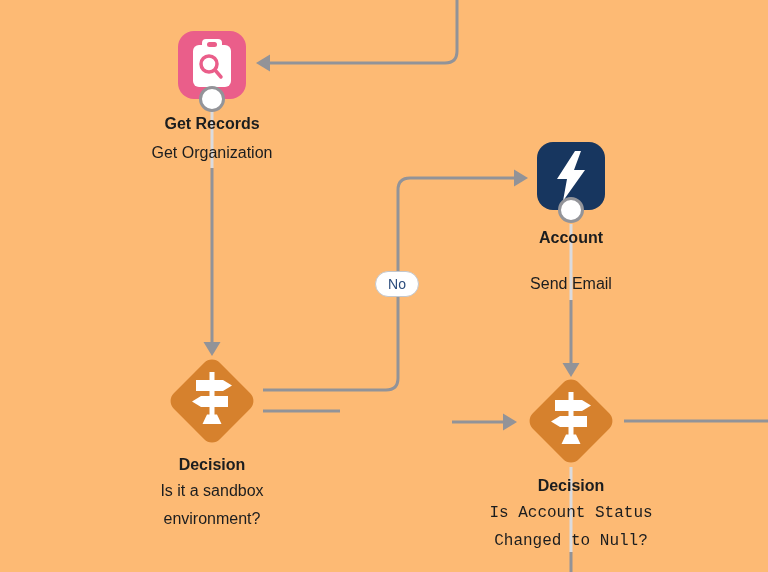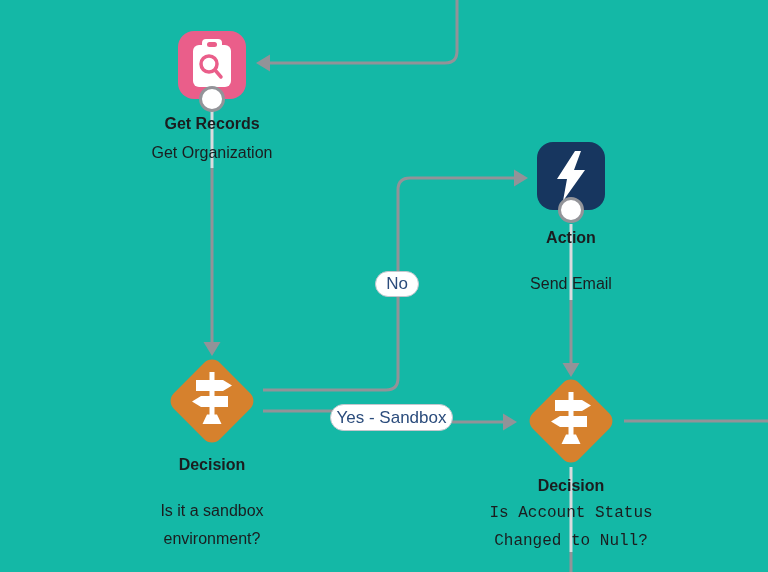--- a/index.html
+++ b/index.html
@@ -1,18 +1,18 @@
 <!DOCTYPE html>
 <html><head>
 <meta charset="utf-8">
 <style>
   html,body{margin:0;padding:0;}
   body{font-family:"Liberation Sans", sans-serif; background:#ffffff;}
   .canvas{
-    position:relative; width:768px; height:572px; overflow:hidden; background:#14b8a6;
+    position:relative; width:768px; height:572px; overflow:hidden; background:#fdba74;
   }
   .wires{position:absolute; left:0; top:0; z-index:1;}
   .wire{stroke:#929398; stroke-width:3; fill:none;}
   .wire-light{stroke:#dadbde; stroke-width:3; fill:none;}
   .arrowhead{fill:#929398; stroke:none;}
   .node{position:absolute; z-index:2;}
   .icon-wrap{position:absolute; cursor:pointer;}
   .merge-dot{
     position:absolute; width:20px; height:20px; background:#ffffff;
     border:3px solid #939499; border-radius:50%; z-index:3;
@@ -21,21 +21,21 @@
     position:absolute; font-size:16px; font-weight:700; color:#1b1d1f;
     line-height:20px; text-align:center; white-space:nowrap; transform:translateX(-50%);
   }
   .node-name{
     position:absolute; font-size:16px; font-weight:400; color:#1b1d1f;
     line-height:28px; text-align:center; transform:translateX(-50%); width:180px;
   }
   .pill{
     position:absolute; z-index:4; background:#ffffff; border:1.5px solid #c3c7cd;
     border-radius:14px; box-sizing:border-box; display:flex; align-items:center;
-    justify-content:center; font-size:17px; color:#2b4c7c; cursor:pointer;
+    justify-content:center; font-size:14px; color:#2b4c7c; cursor:pointer;
     white-space:nowrap;
   }
   .pill-no{left:375px; top:271px; width:44px; height:26px;}
   .pill-yes{left:330px; top:404px; width:123px; height:27px;}
 </style>
 </head>
 <body>
 
 <div class="canvas">
 
@@ -82,52 +82,51 @@
   </div>
 
   <div class="node">
     <div class="icon-wrap" style="left:537px; top:142px;">
       <svg width="68" height="68" viewBox="0 0 68 68">
         <rect x="0" y="0" width="68" height="68" rx="16" fill="#17365f"></rect>
         <path d="M38 9 L20 37 L30 37 L26 59 L48 28 L37 28 L44 9 Z" fill="#ffffff"></path>
       </svg>
     </div>
     <span class="merge-dot" style="left:558px; top:197px;"></span>
-    <div class="node-type" style="left:571px; top:228px;">Action</div>
+    <div class="node-type" style="left:571px; top:228px;">Account</div>
     <div class="node-name" style="left:571px; top:270px;">Send Email</div>
   </div>
 
   <div class="node">
     <div class="icon-wrap" style="left:166px; top:355px;">
       <svg width="92" height="92" viewBox="0 0 92 92">
         <rect x="13.5" y="13.5" width="65" height="65" rx="11" transform="rotate(45 46 46)" fill="#d6812d"></rect>
         <rect x="43.5" y="17" width="5" height="8" fill="#ffffff"></rect>
         <polygon points="30,25 57,25 66,30.5 57,36 30,36" fill="#ffffff"></polygon>
         <rect x="43.5" y="36" width="5" height="5" fill="#ffffff"></rect>
         <polygon points="62,41 35,41 26,46.5 35,52 62,52" fill="#ffffff"></polygon>
         <rect x="43.5" y="52" width="5" height="8" fill="#ffffff"></rect>
         <polygon points="36.5,69 55.5,69 51,59.5 41,59.5" fill="#ffffff"></polygon>
       </svg>
     </div>
     <div class="node-type" style="left:212px; top:455px;">Decision</div>
-    <div class="node-name" style="left:212px; top:477px; width:170px;margin-top:20px;">Is it a sandbox environment?</div>
+    <div class="node-name" style="left:212px; top:477px; width:170px;">Is it a sandbox environment?</div>
   </div>
 
   <div class="node">
     <div class="icon-wrap" style="left:525px; top:375px;">
       <svg width="92" height="92" viewBox="0 0 92 92">
         <rect x="13.5" y="13.5" width="65" height="65" rx="11" transform="rotate(45 46 46)" fill="#d6812d"></rect>
         <rect x="43.5" y="17" width="5" height="8" fill="#ffffff"></rect>
         <polygon points="30,25 57,25 66,30.5 57,36 30,36" fill="#ffffff"></polygon>
         <rect x="43.5" y="36" width="5" height="5" fill="#ffffff"></rect>
         <polygon points="62,41 35,41 26,46.5 35,52 62,52" fill="#ffffff"></polygon>
         <rect x="43.5" y="52" width="5" height="8" fill="#ffffff"></rect>
         <polygon points="36.5,69 55.5,69 51,59.5 41,59.5" fill="#ffffff"></polygon>
       </svg>
     </div>
     <div class="node-type" style="left:571px; top:476px;">Decision</div>
     <div class="node-name" style="left:571px; top:499px; width:180px;font-family:Liberation Mono, monospace;">Is Account Status Changed to Null?</div>
   </div>
 
   <div class="pill pill-no">No</div>
-  <div class="pill pill-yes">Yes - Sandbox</div>
 
 </div>
 
 </body></html>

